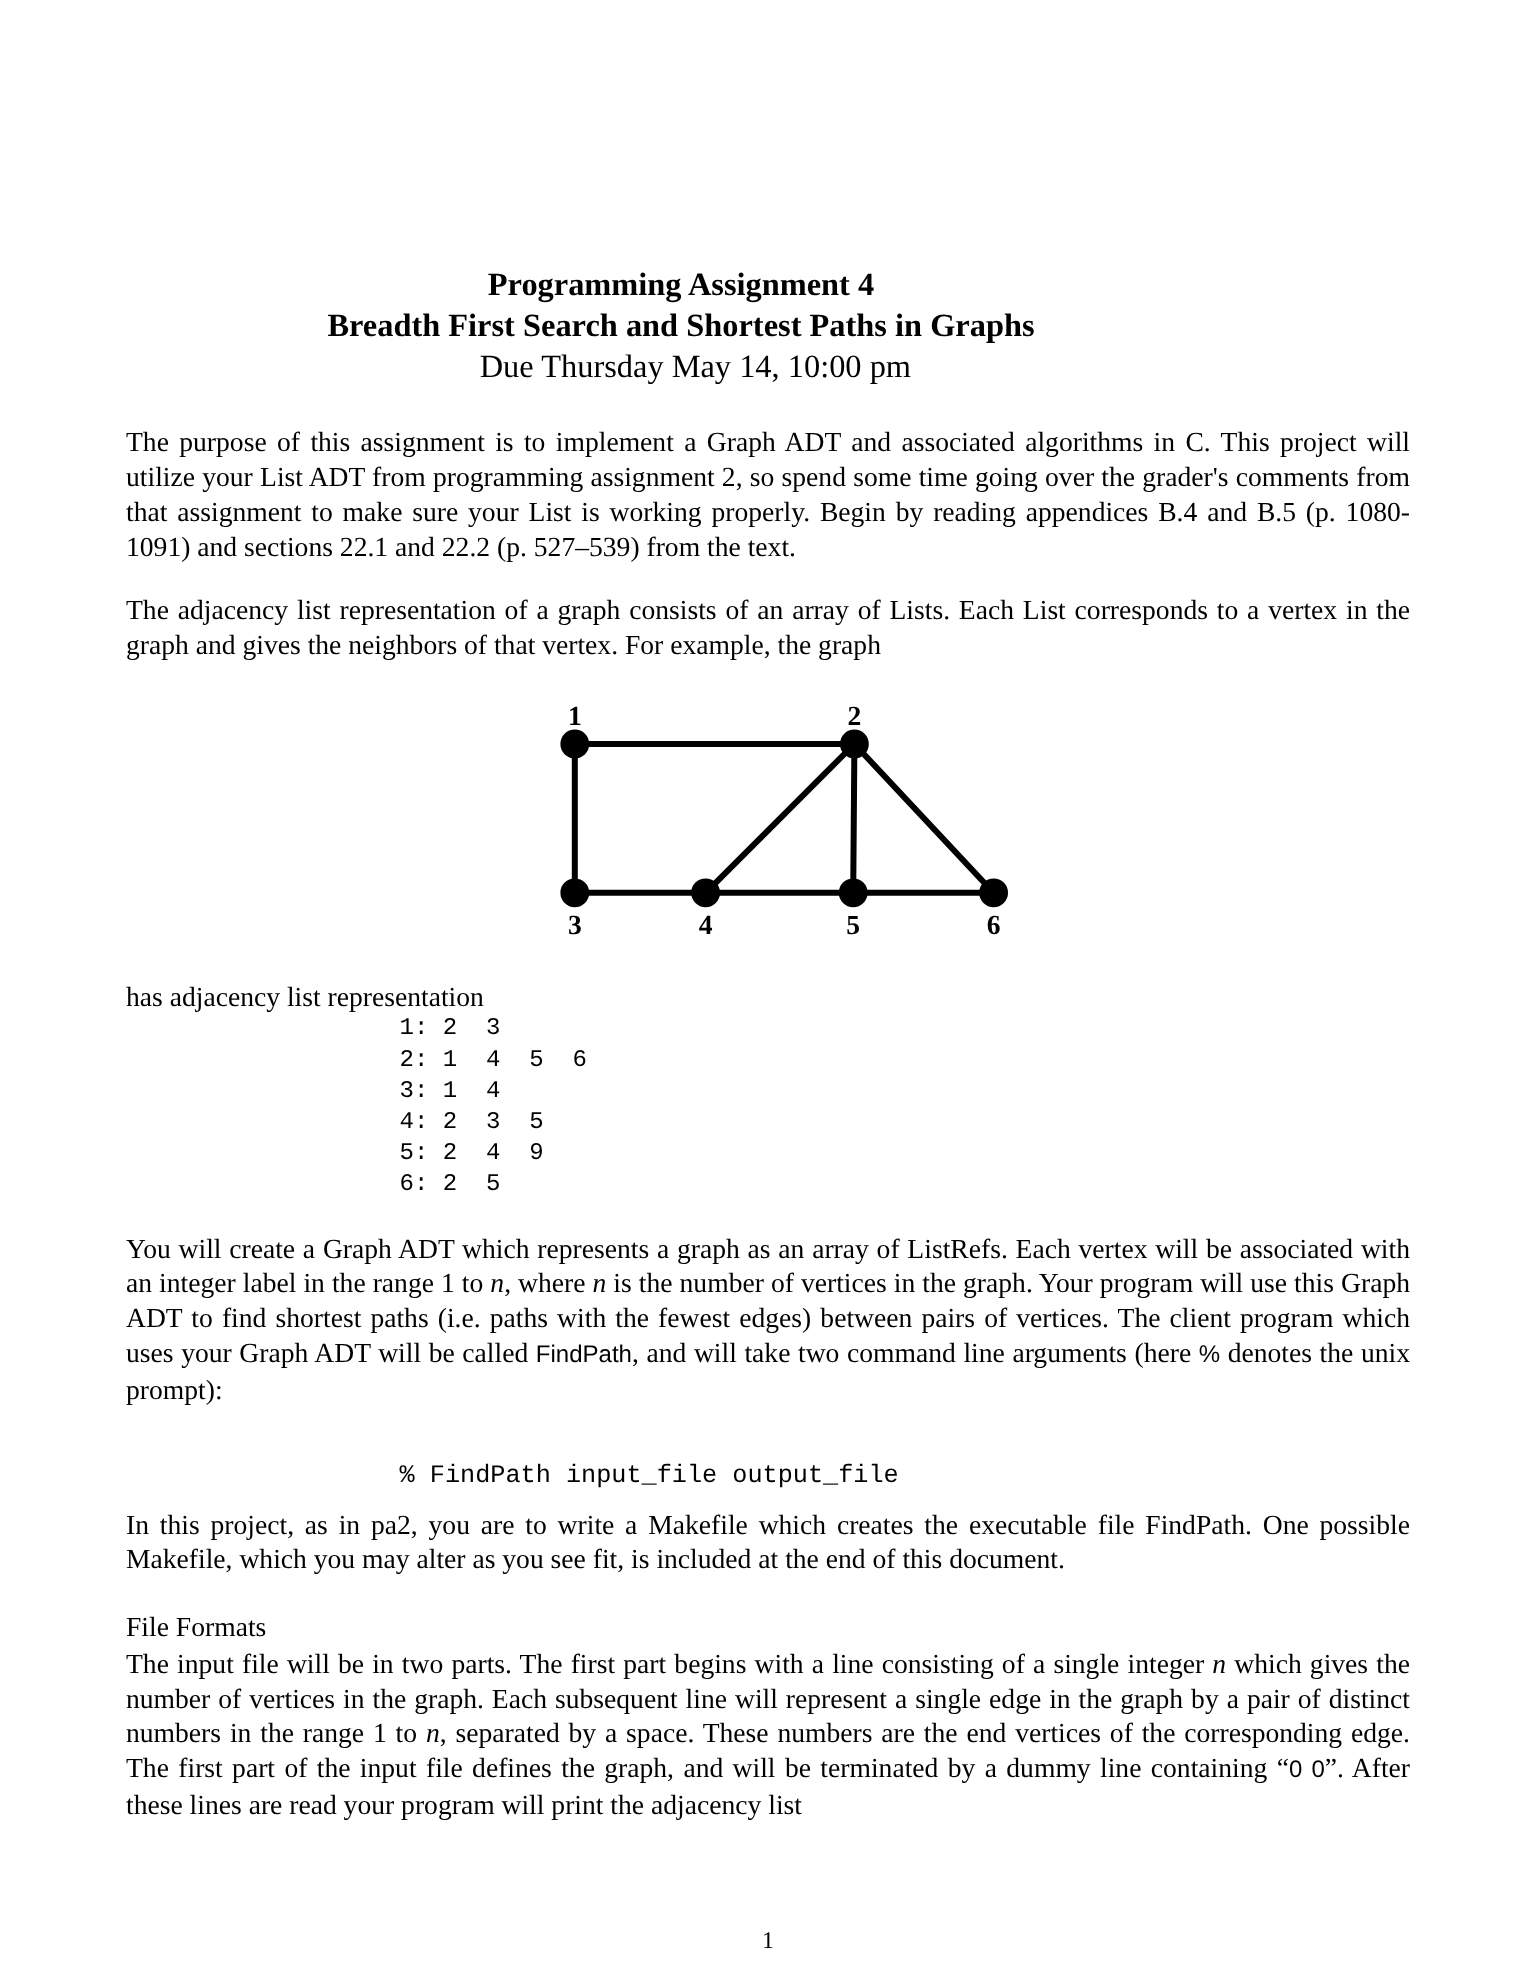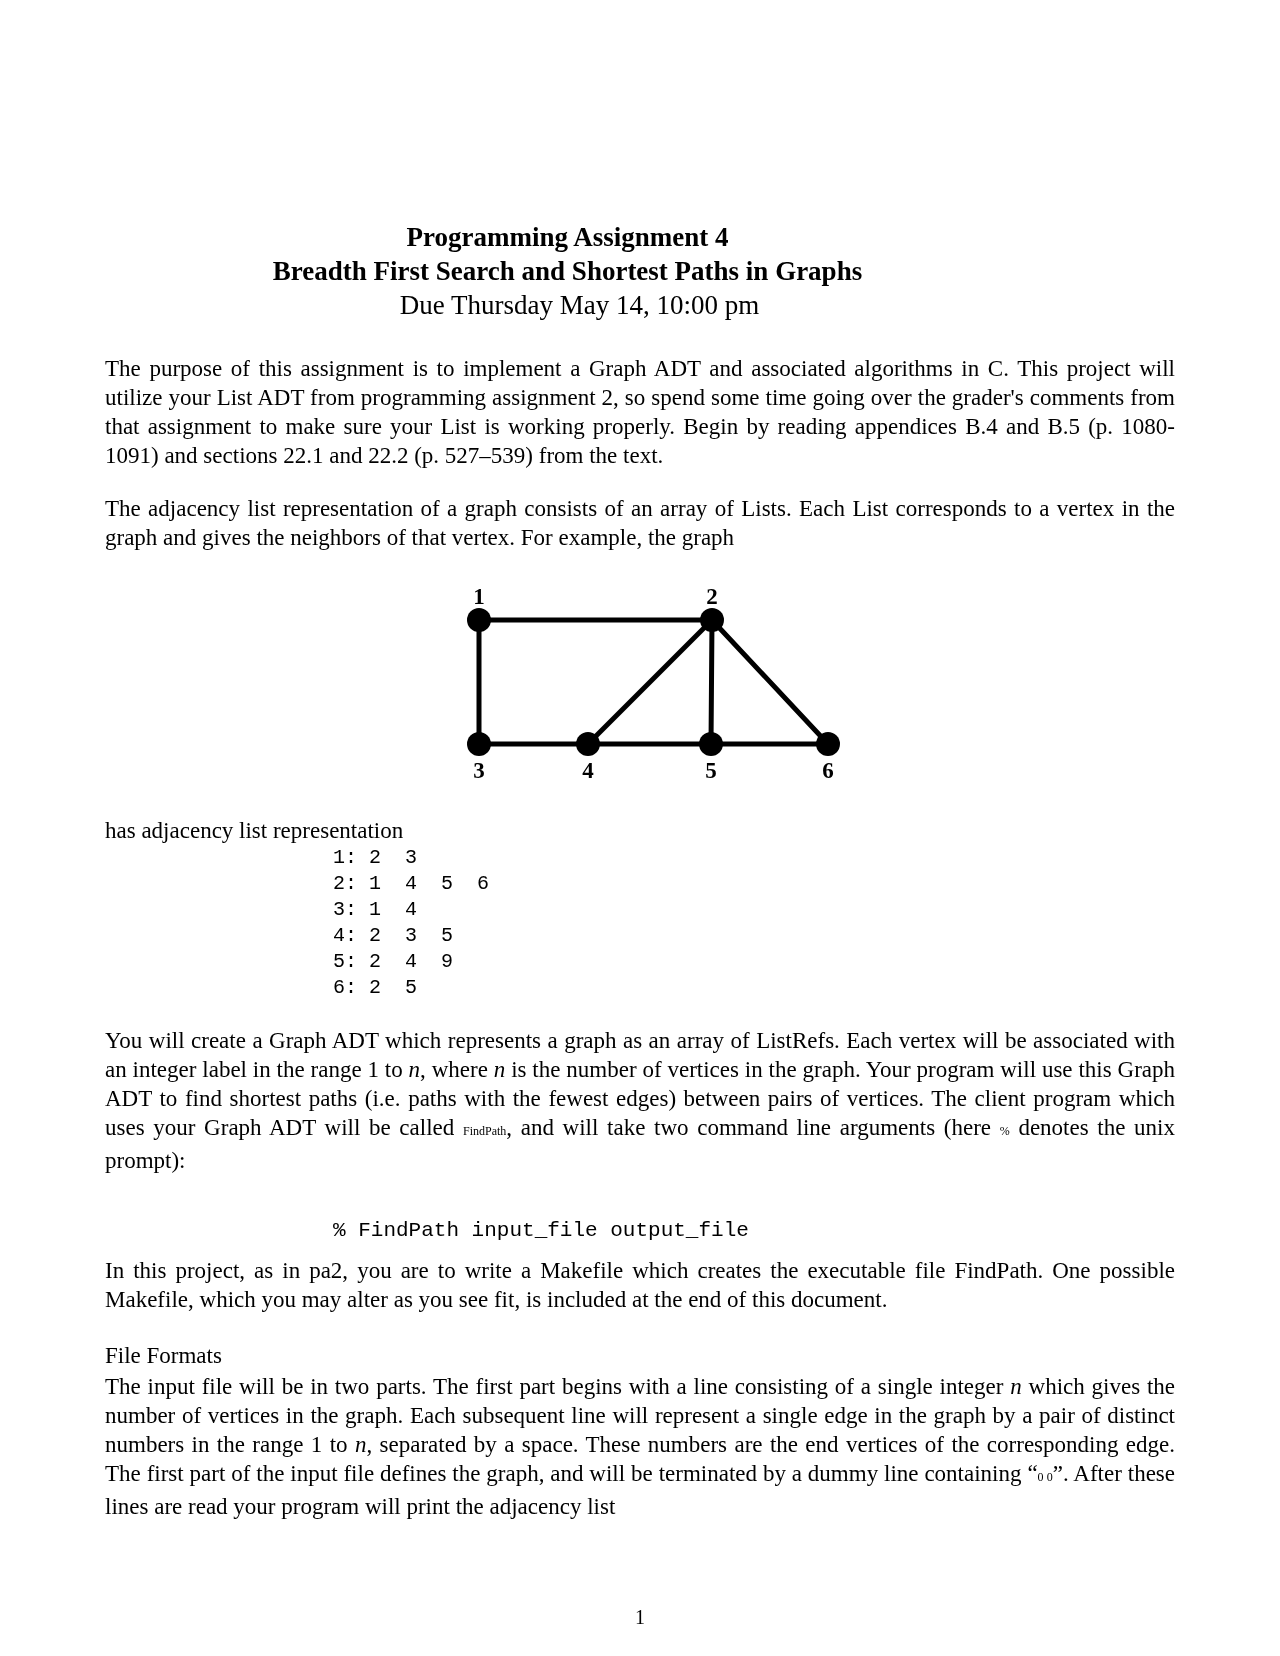--- a/index.html
+++ b/index.html
@@ -6,21 +6,21 @@
   body { width:1280px; height:1656px; position:relative; overflow:hidden;
          font-family:"Liberation Serif", serif; color:#000; }
   .page { position:absolute; left:0; top:0; width:1280px; height:1656px; }
   .abs { position:absolute; }
   .hdr { left:105px; font-weight:bold; font-size:23px; line-height:30px; }
   .title { left:0; width:1135px; text-align:center; font-size:27px; line-height:34px; }
   .title.b { font-weight:bold; }
   .para { left:105px; width:1070px; font-size:23px; line-height:29px;
           text-align:justify; text-align-last:left; }
   .para p { margin:0; }
-  .inline-mono { font-family:Liberation Serif, serif; font-size:12px; }
+  .inline-mono { font-family:Liberation Sans, sans-serif; font-size:20px; }
   .adj { left:333px; font-family:"Liberation Mono", monospace; font-size:20px;
          line-height:26px; white-space:pre; }
   .cmd { left:333px; font-family:"Liberation Mono", monospace; font-size:21px;
          white-space:pre; }
   .sect { left:105px; font-weight:normal; font-size:23px; }
   .pagenum { left:0; width:1280px; text-align:center; font-size:20px; }
   svg text { font-family:"Liberation Serif", serif; font-weight:bold; font-size:23px; }
   i { font-style:italic; }
 </style>
 </head>

